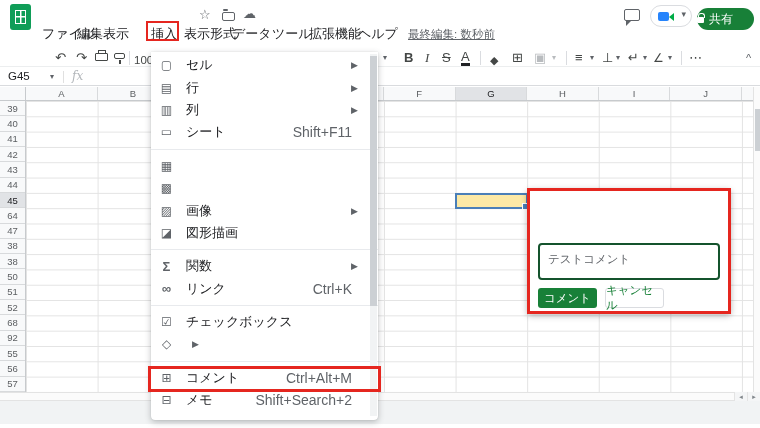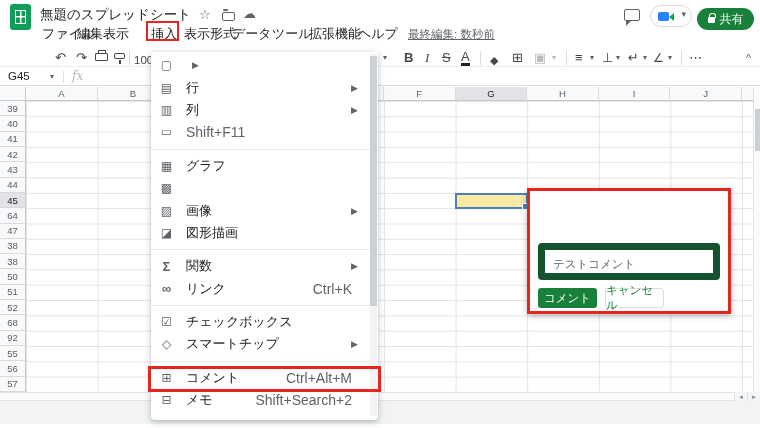--- a/index.html
+++ b/index.html
@@ -17,21 +17,21 @@
   .folder{position:absolute;left:222px;top:12px;width:13px;height:9px;border:1.4px solid #5f6368;border-radius:2px}
   .folder::before{content:"";position:absolute;top:-4px;left:0;width:5px;height:2px;background:#5f6368;border-radius:1px}
   .cloud{position:absolute;left:243px;top:6px;font-size:13px;color:#5f6368}
   .cicon{position:absolute;left:624px;top:9px;width:16px;height:12px;border:1.6px solid #5f6368;border-radius:2px}
   .cicon::after{content:"";position:absolute;left:1px;bottom:-6px;border:3px solid transparent;border-top-color:#5f6368;border-left-color:#5f6368}
   .meet{position:absolute;left:650px;top:5px;width:42px;height:22px;border:1px solid #dadce0;border-radius:11px;background:#fff}
   .meet .cam{position:absolute;left:7px;top:6px;width:11px;height:9px;background:#2684fc;border-radius:2px}
   .meet .cam::after{content:"";position:absolute;right:-5px;top:0.5px;border-left:5px solid #00ac47;border-top:4px solid transparent;border-bottom:4px solid transparent;transform:scaleX(-1)}
   .meet .mcaret{position:absolute;right:5px;top:3px;font-size:9px;color:#5f6368}
   .share{position:absolute;left:697px;top:8px;width:57px;height:22px;background:#188038;border-radius:11px;
-         display:flex;align-items:center;justify-content:center;gap:5px;color:#fff;font-size:12px}
+         display:flex;align-items:center;gap:5px;color:#fff;font-size:12px}
   .lock{position:relative;width:7px;height:6px;background:#fff;border-radius:1px;margin-top:2px}
   .lock::before{content:"";position:absolute;top:-4px;left:1px;width:5px;height:4px;border:1.4px solid #fff;border-bottom:none;border-radius:3px 3px 0 0}
 
   
   .menubar .mitem{position:absolute;top:25px;font-size:13px;color:#202124;line-height:17px}
   .menubar .mitem:nth-of-type(1){left:42px}.menubar .mitem:nth-of-type(2){left:77px}
   .menubar .mitem:nth-of-type(3){left:103px}.menubar .mitem:nth-of-type(4){left:151px}
   .menubar .mitem:nth-of-type(5){left:184px}.menubar .mitem:nth-of-type(6){left:232px}
   .menubar .mitem:nth-of-type(7){left:272px}.menubar .mitem:nth-of-type(8){left:309px}
   .menubar .mitem:nth-of-type(9){left:358px}
@@ -92,21 +92,21 @@
   .mi .lbl{flex:1;white-space:nowrap}
   .mi .sc{font-size:14px;color:#5f6368;white-space:nowrap}
   .mi .ar{font-size:9px;color:#5f6368;margin-left:6px}
   .msep{height:1px;background:#e8eaed;margin:5px 0}
   .menu-sb{position:absolute;right:1px;top:2px;width:7px;height:362px;background:#f1f3f4}
   .menu-sb .thumb{position:absolute;left:0;top:2px;width:7px;height:250px;background:#ccd0d4}
 
   
   .cpop{position:absolute;left:527px;top:188px;width:204px;height:126px;background:#fff;border-radius:4px;
         box-shadow:0 2px 6px rgba(0,0,0,.28);z-index:30}
-  .cinput{position:absolute;left:11px;top:55px;width:182px;height:37px;border:7px solid #14532d;border-radius:4px;
+  .cinput{position:absolute;left:11px;top:55px;width:182px;height:37px;border:2px solid #14532d;border-radius:4px;
           font-size:11.5px;color:#5f6368;padding:7px 8px;overflow:hidden;white-space:nowrap}
   .cbtn{position:absolute;top:100px;height:20px;border-radius:3px;font-size:11.5px;display:flex;align-items:center;justify-content:center}
   .csubmit{left:11px;width:59px;background:#188038;color:#fff}
   .ccancel{left:78px;width:59px;background:#fff;color:#188038;border:1px solid #dadce0}
 
   
   .hscroll{position:absolute;left:0;top:392px;width:760px;height:9px;background:#fbfbfb;border-top:1px solid #e3e3e3;border-bottom:1px solid #e3e3e3;z-index:10}
   .hsa{position:absolute;top:392px;width:13px;height:9px;background:#f4f5f6;border-left:1px solid #e3e3e3;z-index:11;
        font-size:7px;color:#80868b;display:flex;align-items:center;justify-content:center}
   #hsa-l{left:734px}#hsa-r{left:747px}
@@ -127,21 +127,20 @@
   #rb3{left:527px;top:188px;width:204px;height:126px}
 </style>
 </head>
 <body>
 
 <div class="app">
 
   <div class="logo">
       <i></i>
     </div>
-  <div class="doc-title">無題のスプレッドシート</div>
   <span class="star">☆</span>
   <span class="folder"></span>
   <span class="cloud">☁</span>
   <span class="cicon"></span>
   <div class="meet">
     <span class="cam"></span>
     <span class="mcaret">▾</span>
   </div>
   <div class="share">
     <span class="lock"></span>
@@ -239,47 +238,48 @@
   <div class="selcell"></div>
   <div class="vscroll">
       <span class="thumb"></span>
     </div>
 
   <div class="menu">
     <div>
 
     <div class="mi">
           <span class="ic">▢</span>
+          <span class="lbl">セル</span>
           <span class="sc"></span>
           <span class="ar">▶</span>
         </div>
         <div class="mi">
           <span class="ic">▤</span>
           <span class="lbl">行</span>
           <span class="sc"></span>
           <span class="ar">▶</span>
         </div>
         <div class="mi">
           <span class="ic">▥</span>
           <span class="lbl">列</span>
           <span class="sc"></span>
           <span class="ar">▶</span>
         </div>
         <div class="mi">
           <span class="ic">▭</span>
+          <span class="lbl">シート</span>
           <span class="sc">Shift+F11</span>
           <span class="ar"></span>
         </div>
       </div>
     <div class="msep"></div>
     <div>
 
     <div class="mi">
           <span class="ic">▦</span>
-          <span class="lbl">グラフ</span>
           <span class="sc"></span>
           <span class="ar"></span>
         </div>
         <div class="mi">
           <span class="ic">▩</span>
           <span class="sc"></span>
           <span class="ar"></span>
         </div>
         <div class="mi">
           <span class="ic">▨</span>
@@ -314,21 +314,20 @@
     <div>
 
     <div class="mi">
           <span class="ic">☑</span>
           <span class="lbl">チェックボックス</span>
           <span class="sc"></span>
           <span class="ar"></span>
         </div>
         <div class="mi">
           <span class="ic">◇</span>
-          <span class="lbl">スマートチップ</span>
           <span class="sc"></span>
           <span class="ar">▶</span>
         </div>
       </div>
     <div class="msep"></div>
     <div>
 
     <div class="mi">
           <span class="ic">⊞</span>
           <span class="lbl">コメント</span>

